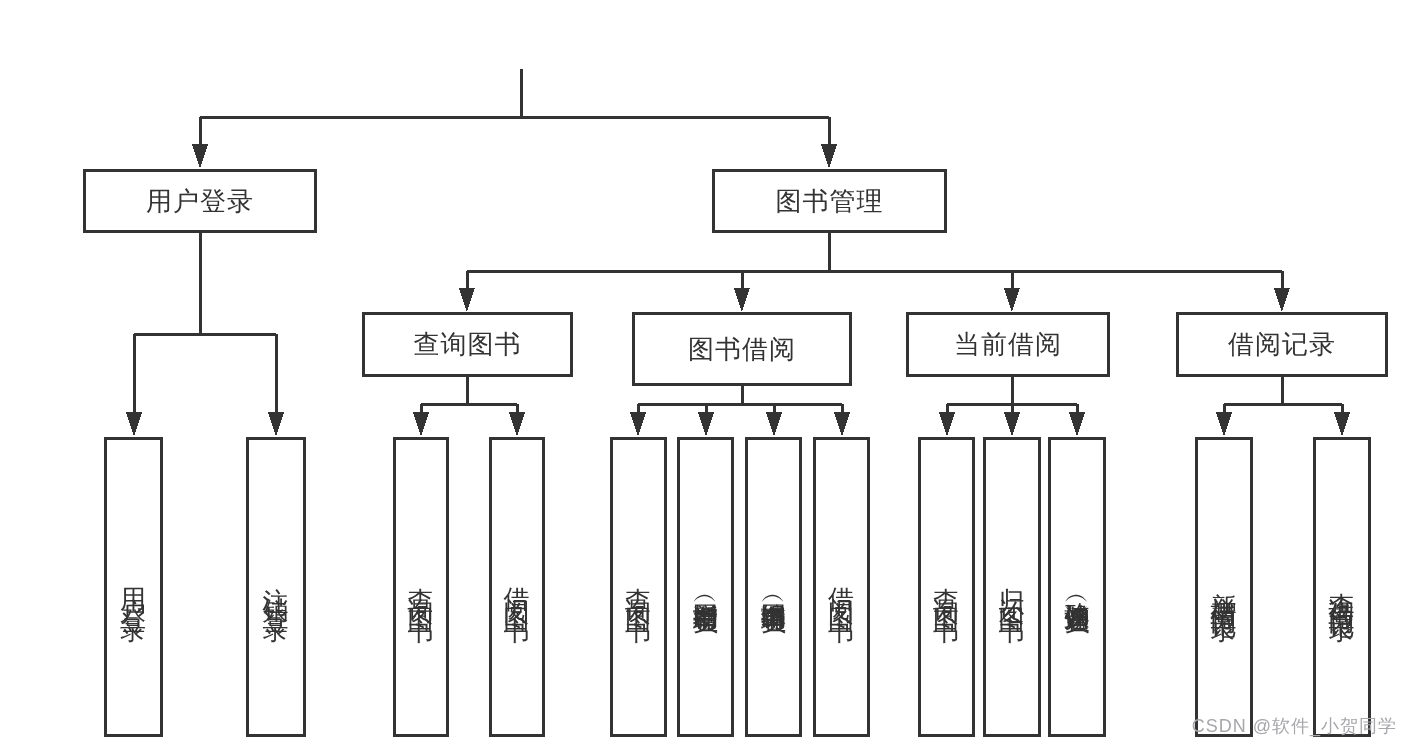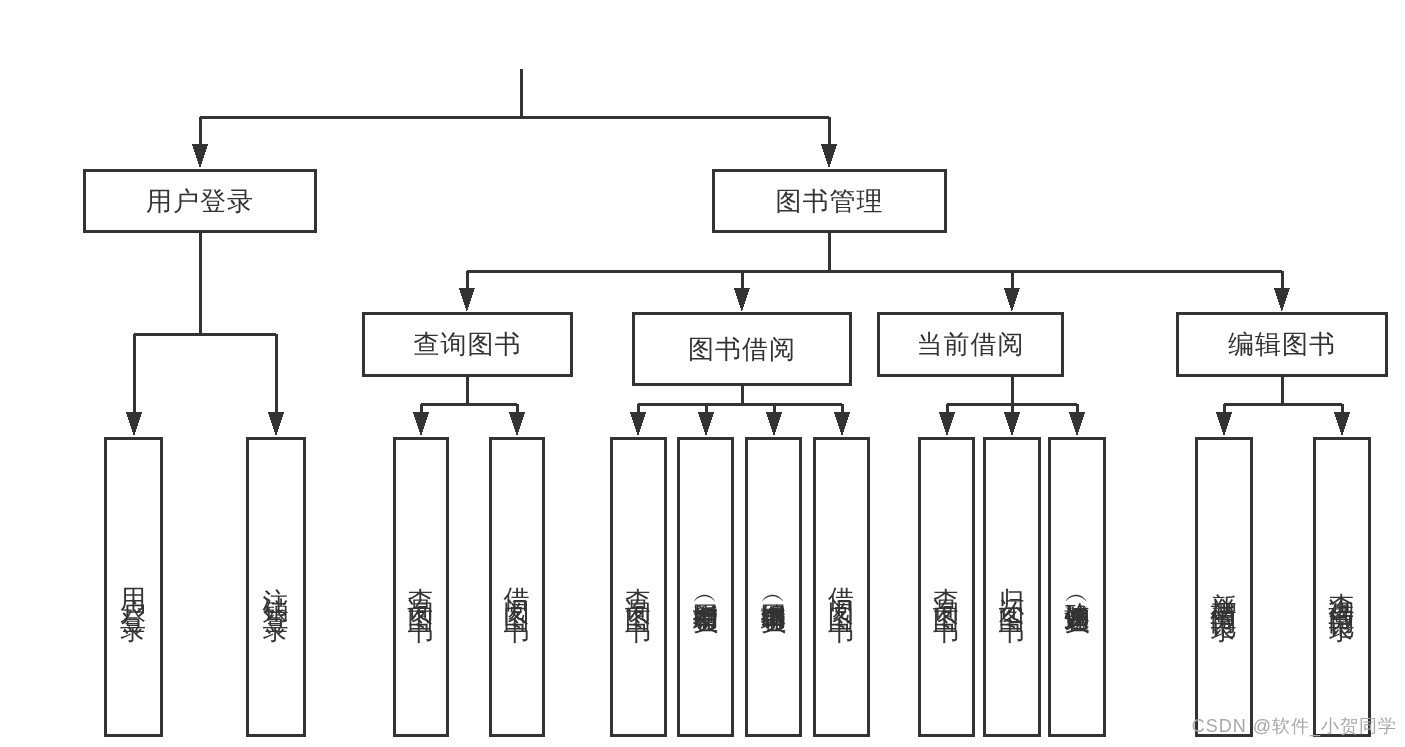--- a/index.html
+++ b/index.html
@@ -100,25 +100,25 @@
   <div class="node h-node" style="left:712px; top:169px; width:235px; height:64px">
     <span class="lbl">图书管理</span>
   </div>
 
   <div class="node h-node" style="left:362px; top:312px; width:211px; height:65px">
     <span class="lbl">查询图书</span>
   </div>
   <div class="node h-node" style="left:632px; top:312px; width:220px; height:74px">
     <span class="lbl">图书借阅</span>
   </div>
-  <div class="node h-node" style="left:877px; top:312px; width:187px; height:65px">
+  <div class="node h-node" style="left:906px; top:312px; width:204px; height:65px">
     <span class="lbl">当前借阅</span>
   </div>
   <div class="node h-node" style="left:1176px; top:312px; width:212px; height:65px">
-    <span class="lbl">编辑图书</span>
+    <span class="lbl">借阅记录</span>
   </div>
 
   <div class="node v-node ls-wide" style="left:104px; top:437px; width:59px; height:300px">
     <span class="lbl">用户登录</span>
   </div>
   <div class="node v-node ls-wide" style="left:246px; top:437px; width:60px; height:300px">
     <span class="lbl">注销登录</span>
   </div>
 
   <div class="node v-node ls-wide" style="left:393px; top:437px; width:56px; height:300px">

